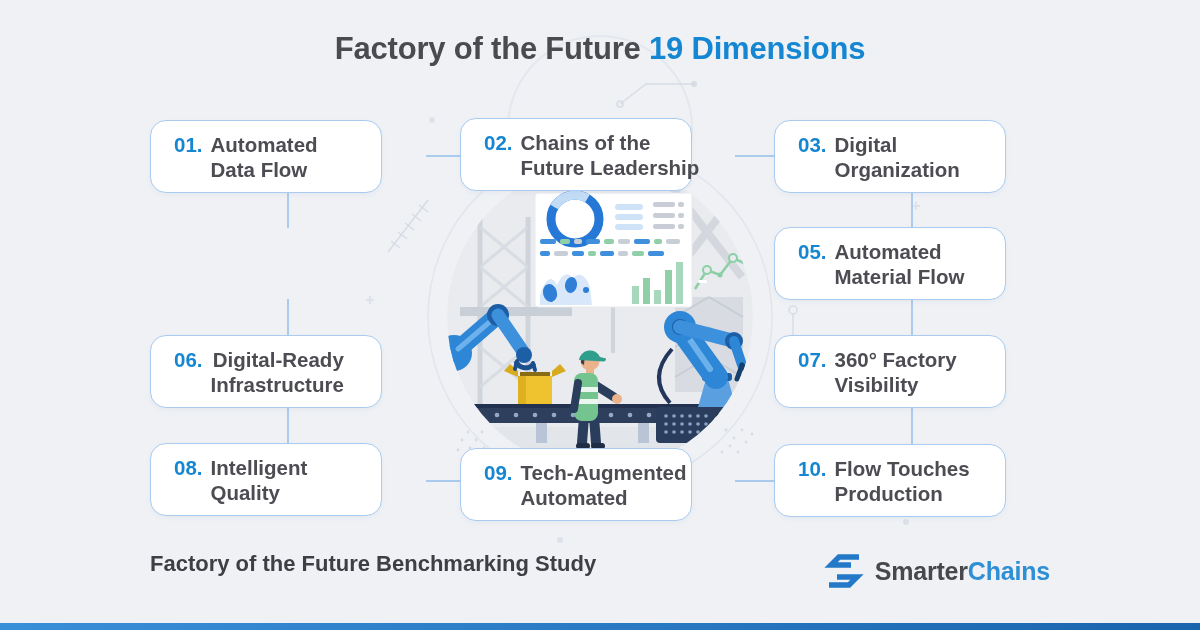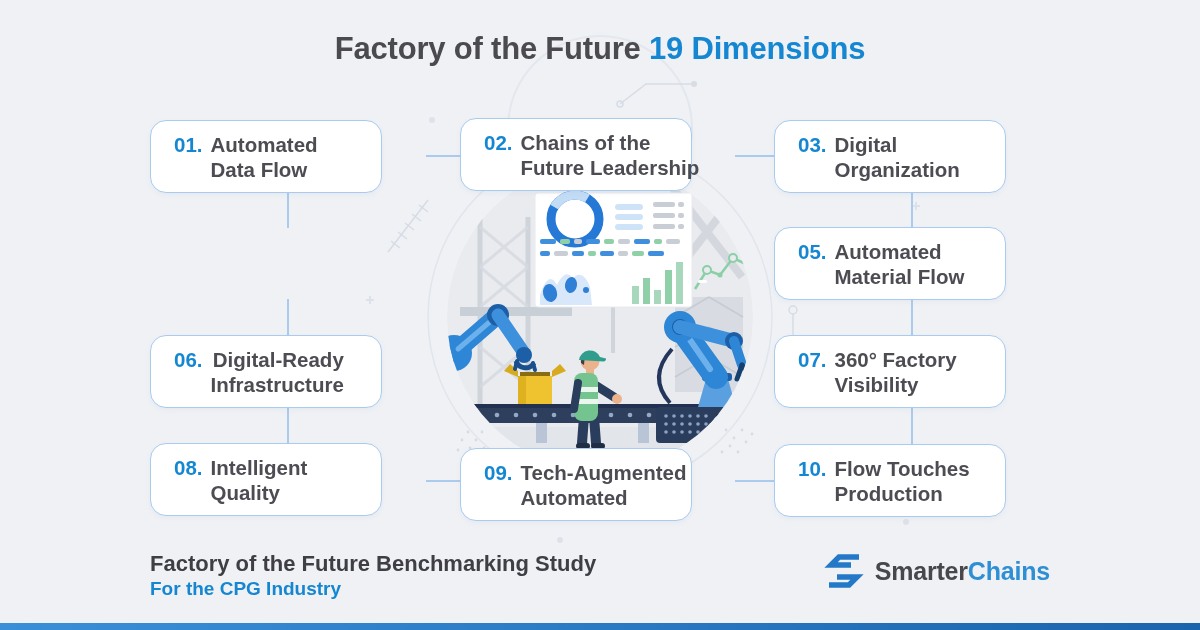--- a/index.html
+++ b/index.html
@@ -375,21 +375,20 @@
   </div>
   <div class="card c10">
     <div class="row">
         <span class="num">10.</span>
     <span class="label"><span>Flow Touches</span><br><span>Production</span></span>
       </div>
   </div>
 
   <div class="footer">
     <div class="f1">Factory of the Future Benchmarking Study</div>
-    <div class="f2">For the CPG Industry</div>
   </div>
 
   <div class="logo">
     <svg width="40" height="40" viewBox="0 0 40 40">
       <g stroke="#2379c8" stroke-width="5.5" fill="none" stroke-linejoin="miter">
         <polyline points="35,6 15,6 7,14 27,14"></polyline>
         <polyline points="5,34 25,34 33,26 13,26"></polyline>
       </g>
     </svg>
     <div class="wordmark">

